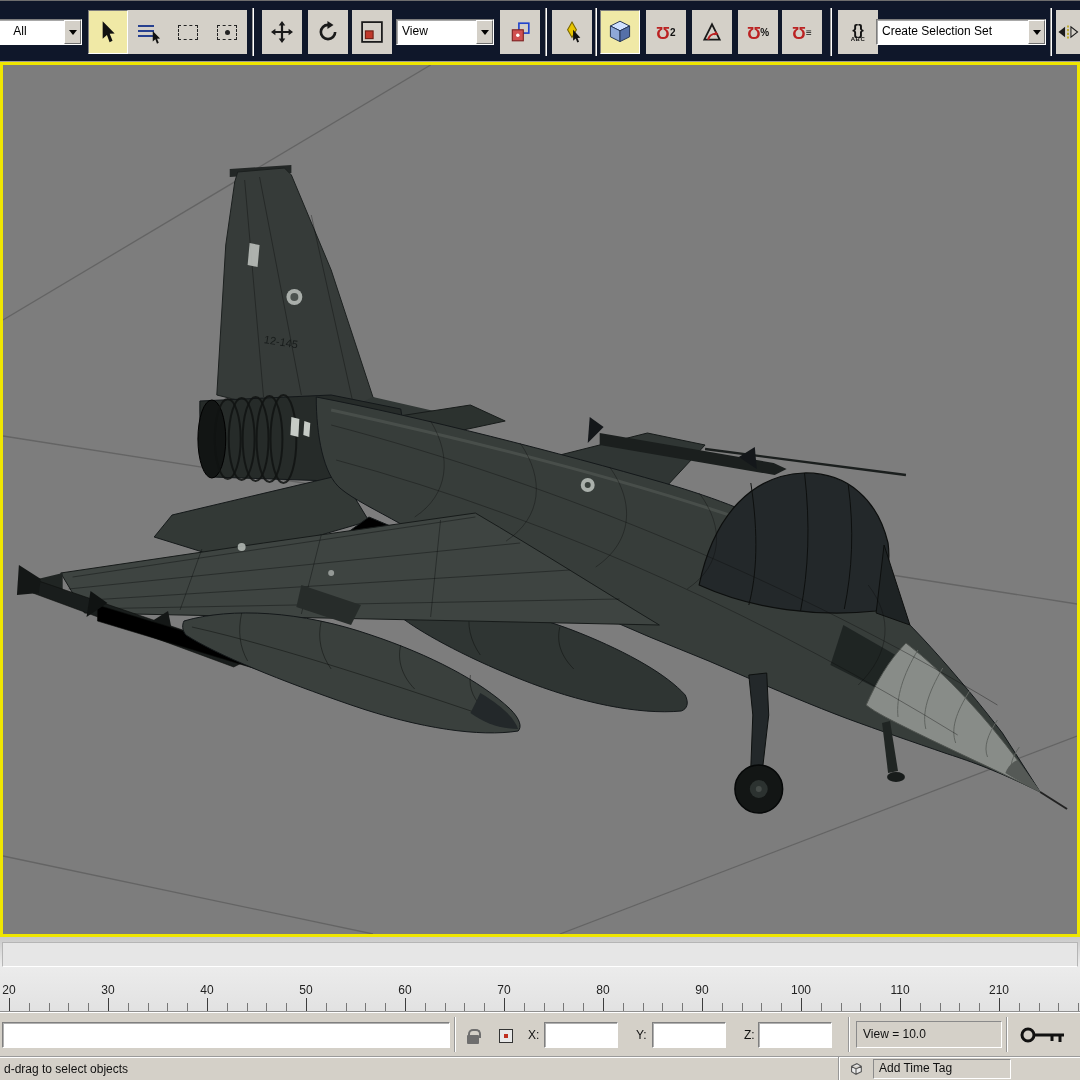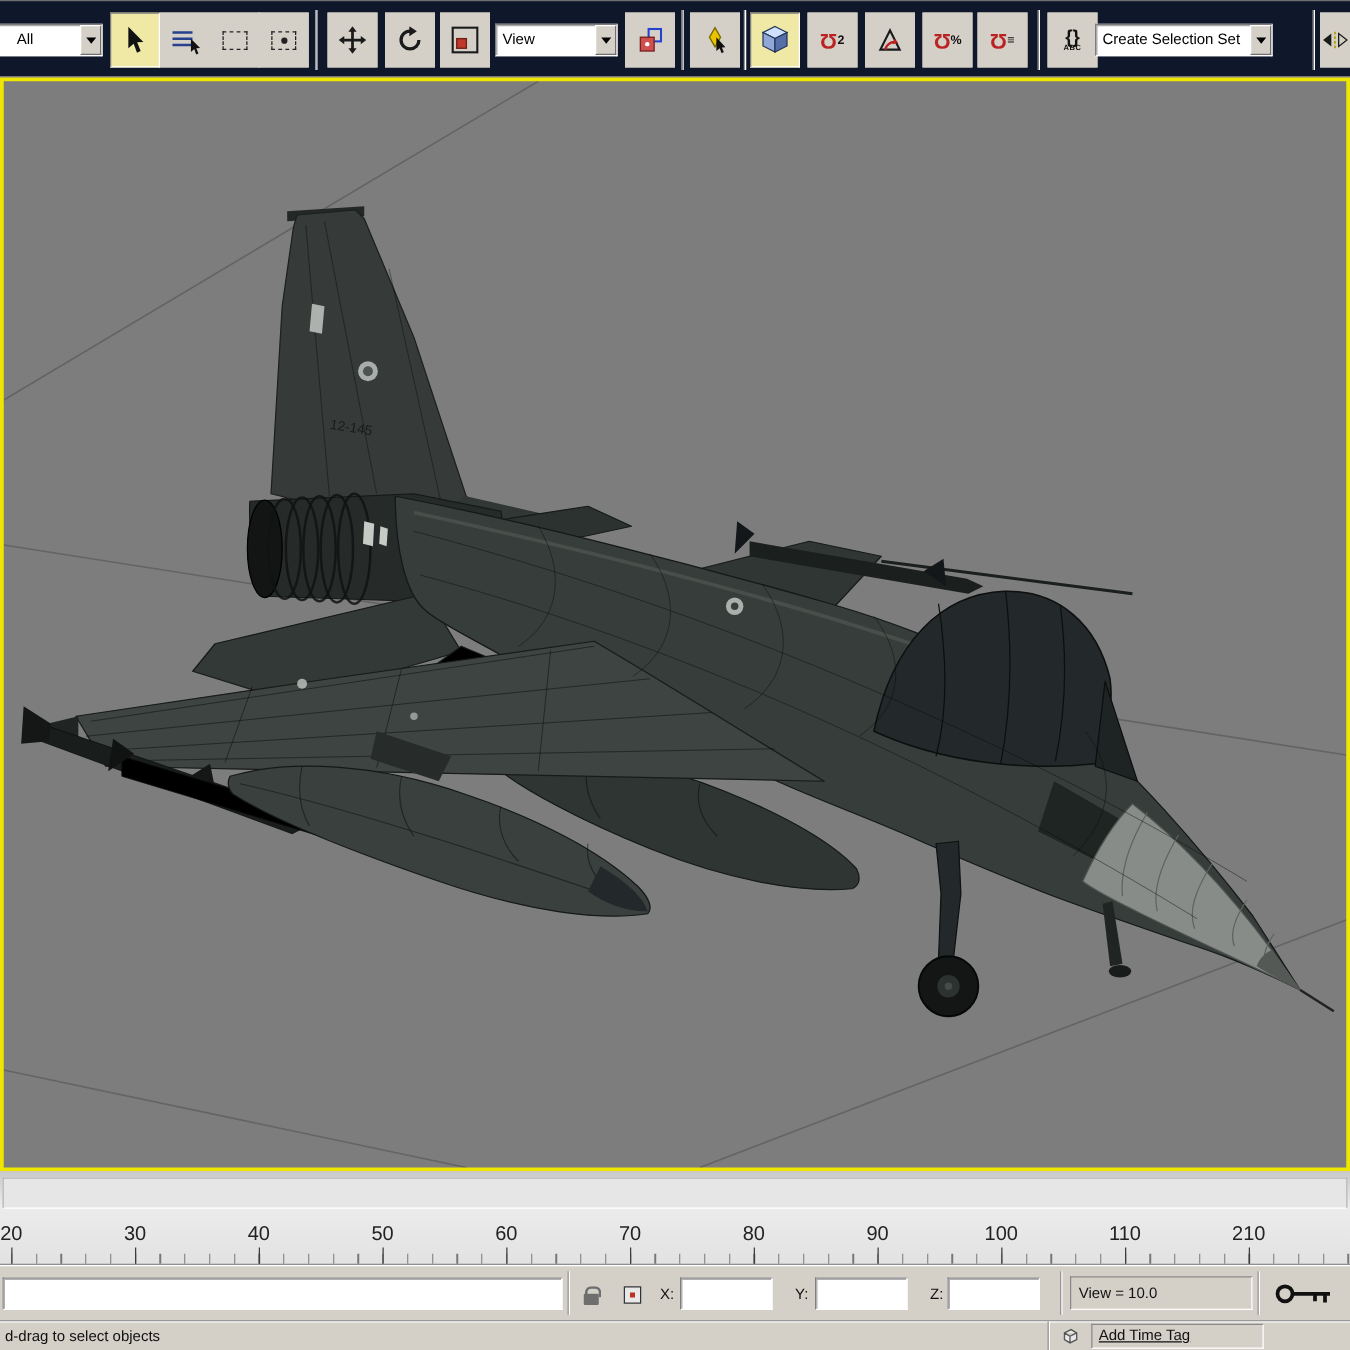--- a/index.html
+++ b/index.html
@@ -52,21 +52,21 @@
     border:3px solid #efe600; overflow:hidden; }
   .vp svg { display:block; }
 
   
   .ruler { position:relative; height:75px;
     background:linear-gradient(#c9c9c9, #ececec 38%, #e2e2e2);
     border-bottom:1px solid #8f8f8f; }
   .trackband { position:absolute; top:5px; left:2px; right:2px; height:25px;
     background:#e6e6e6; border:1px solid #b5b5b5; border-bottom-color:#fff; }
   .tick-label { position:absolute; bottom:14px; transform:translateX(-50%);
-    font-size:16px; color:#222; }
+    font-size:12px; color:#222; }
   .minor-ticks { position:absolute; bottom:0; left:0; right:0; height:8px;
     background:repeating-linear-gradient(to right, #777 0 1px, transparent 1px 19.8px);
     background-position:9px 0; }
   .major-tick { position:absolute; bottom:0; width:1px; height:13px; background:#3c3c3c; }
 
   
   .statusbar { position:relative; height:44px; background:#d4d0c8; border-top:1px solid #ffffff; }
   .sunken { background:#fff; border:1px solid #7f7f7f;
     border-bottom-color:#fff; border-right-color:#fff;
     box-shadow:inset 1px 1px 0 #b0b0b0; }
@@ -81,21 +81,21 @@
     background:#d4d0c8; border:1px solid #8a8a8a; border-bottom-color:#fff;
     border-right-color:#fff; font-size:12px; line-height:24px; padding-left:6px; color:#111; }
 
   .promptbar { position:relative; height:24px; background:#d4d0c8;
     border-top:1px solid #9a9a9a; box-shadow:inset 0 1px 0 #ffffff; }
   .prompt-text { position:absolute; left:4px; top:5px; font-size:12px; color:#111; }
   .rightblock { position:absolute; left:838px; right:0; top:0; bottom:0;
     border-left:1px solid #979797; box-shadow:inset 1px 0 0 #ffffff; }
   .timetagpanel { position:absolute; left:34px; top:2px; width:138px; height:20px;
     background:#d4d0c8; border:1px solid #8a8a8a; border-bottom-color:#fff;
-    border-right-color:#fff; font-size:12px; line-height:17px; padding-left:5px; color:#111;text-decoration:underline; }
+    border-right-color:#fff; font-size:12px; line-height:17px; padding-left:5px; color:#111; }
 </style>
 </head>
 <body>
 
 <div class="toolbar">
 
   <div class="combo" style="left:-30px; width:112px;">
     <span class="cval" style="text-align:center;">All</span>
     <span class="cbtn">
         <span class="tri-down"></span>
@@ -206,21 +206,21 @@
       <span class="supg">≡</span>
   </div>
 
   <div class="sep" style="left:830px;"></div>
 
   <div class="tbtn" style="left:838px; flex-direction:column;">
     <span class="braces">{}</span>
     <span class="abc">ABC</span>
   </div>
 
-  <div class="combo" style="left:876px; width:142px;">
+  <div class="combo" style="left:876px; width:170px;">
     <span class="cval">Create Selection Set</span>
     <span class="cbtn">
         <span class="tri-down"></span>
       </span>
   </div>
 
   <div class="sep" style="left:1050px;"></div>
 
   <div class="tbtn" style="left:1056px; width:24px; overflow:hidden; justify-content:flex-start;">
     <svg width="34" height="22" viewBox="0 0 30 20">

